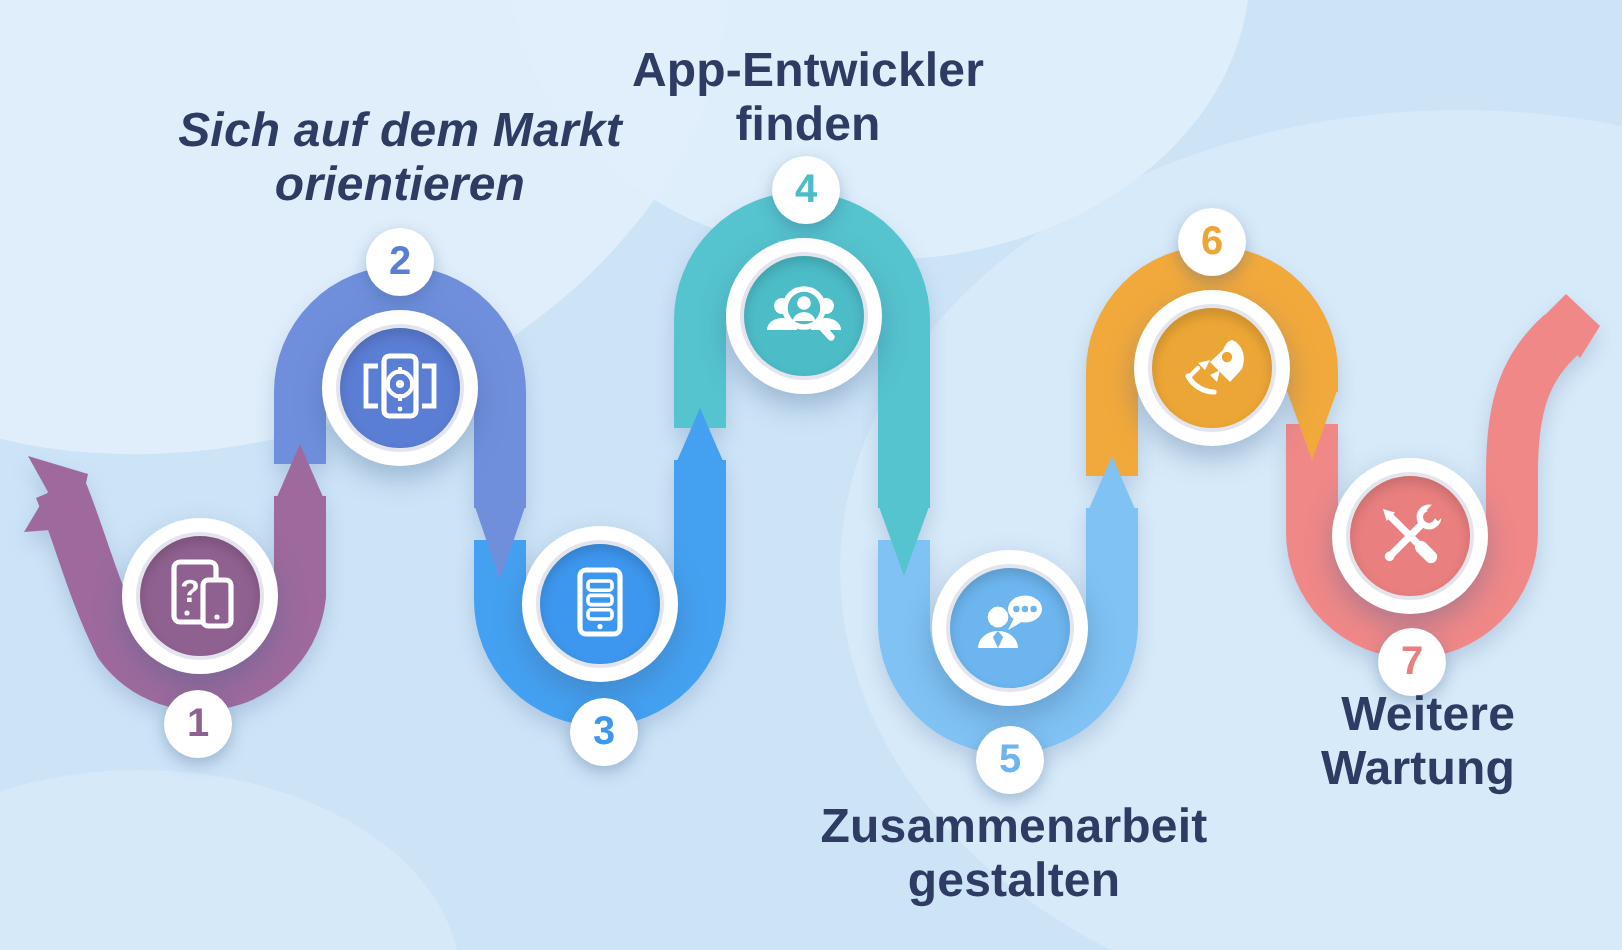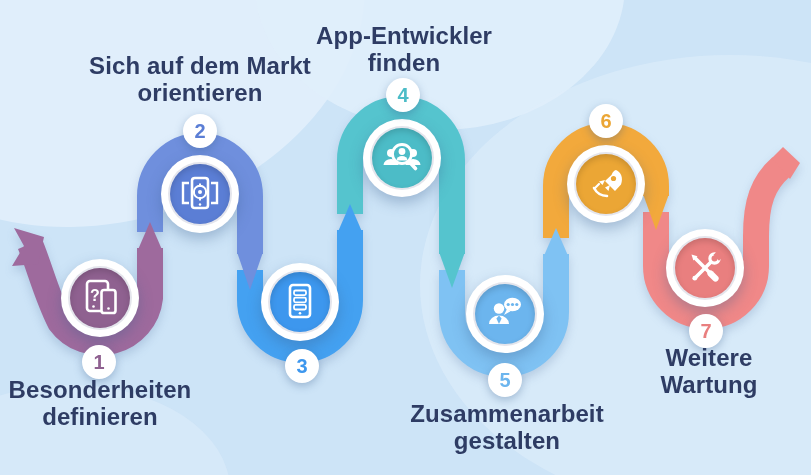--- a/index.html
+++ b/index.html
@@ -165,24 +165,22 @@
   <div class="badge" style="left: 488px; top: 363px; --c: #6cb5ee;">
       <span>5</span>
     </div>
   <div class="badge" style="left: 589px; top: 104px; --c: #eba635;">
       <span>6</span>
     </div>
   <div class="badge" style="left: 689px; top: 314px; --c: #e97f7f;">
       <span>7</span>
     </div>
 
-  <div class="label" style="left:100px;top:376px;">Besonderheiten
-definieren</div>
-  <div class="label" style="left:200px;top:52px;">Sich auf dem Markt
+  <div class="label" style="left:200px;top:52px;font-style:italic;">Sich auf dem Markt
 orientieren</div>
   <div class="label" style="left:404px;top:22px;">App-Entwickler
 finden</div>
   <div class="label" style="left:507px;top:400px;">Zusammenarbeit
 gestalten</div>
-  <div class="label" style="left:709px;top:344px;">Weitere
+  <div class="label" style="left:709px;top:344px;text-align:right;">Weitere
 Wartung</div>
 
 </div>
 
 </body></html>

